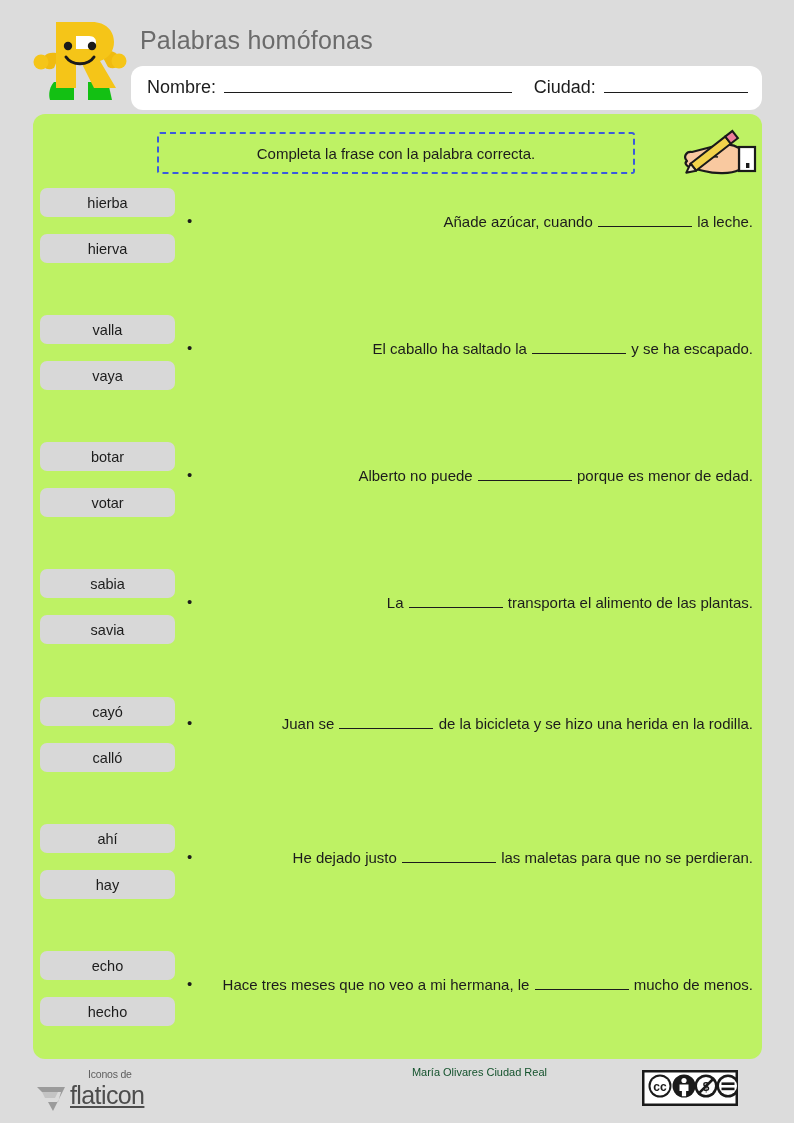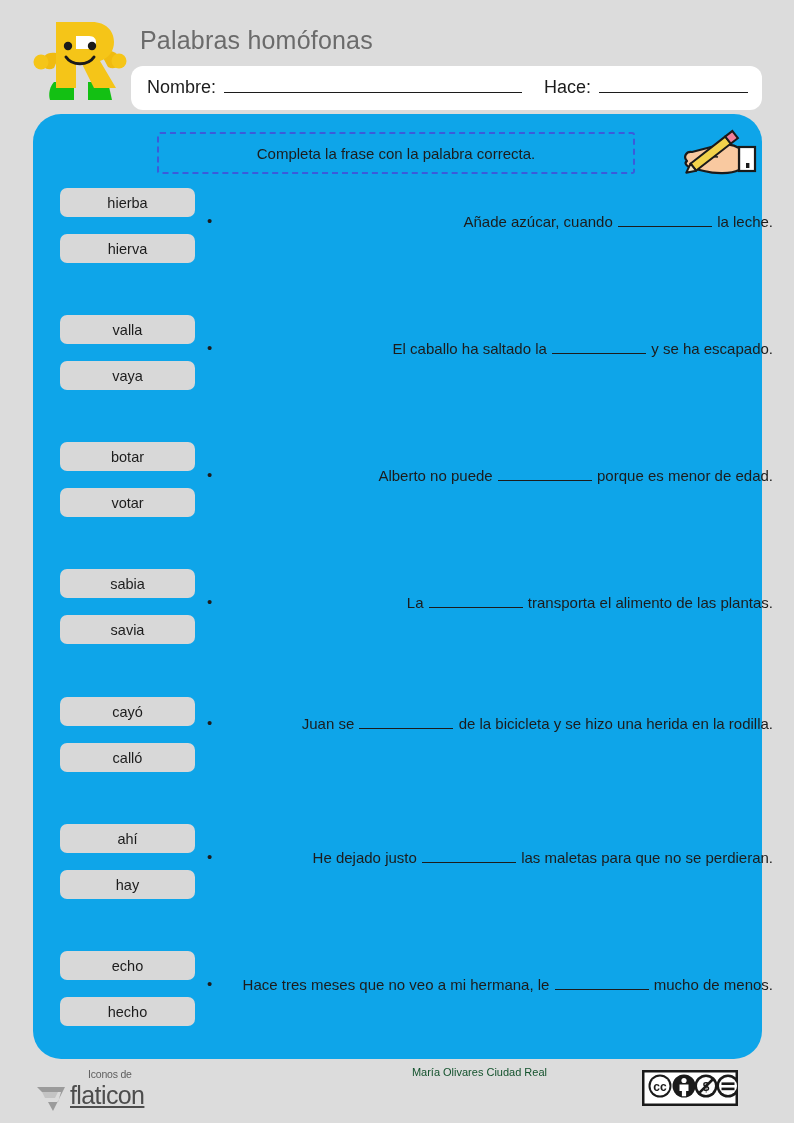--- a/index.html
+++ b/index.html
@@ -70,22 +70,22 @@
   .rule-fecha  { width: 150px; margin-left: 8px; }
   .gap-mid { width: 16px; display:inline-block; }
 
   
   .sheet {
     position: absolute;
     left: 33px;
     top: 114px;
     width: 729px;
     height: 945px;
-    background: #0ea5e9;
-    border-radius: 28px;
+    background: #bef264;
+    border-radius: 12px;
   }
 
   
   .instr-box {
     position: absolute;
     left: 124px;
     top: 18px;
     width: 478px;
     height: 42px;
     border: 2px dashed #3b5bdb;
@@ -110,21 +110,20 @@
   
   .rows {
     position: absolute;
     left: 0;
     top: 74px;
     width: 729px;
   }
   .row {
     position: relative;
     width: 729px;
-    margin-left: 20px;
   }
   .chips {
     position: absolute;
     left: 7px;
     top: 0;
     width: 135px;
   }
   .chip {
     width: 135px;
     height: 29px;
@@ -271,21 +270,21 @@
     </svg>
   </div>
 
   <div class="page-title">Palabras homófonas</div>
 
   <div class="namebar">
     <div class="namebar-inner">
       <span class="nb-label">Nombre:</span>
       <span class="nb-rule rule-nombre"></span>
       <span class="gap-mid"></span>
-      <span class="nb-label">Hace:</span>
+      <span class="nb-label">Ciudad:</span>
       <span class="nb-rule rule-fecha"></span>
     </div>
   </div>
 </div>
 
 <div class="sheet">
 
   <div class="instr-box">
     <span class="instr-text">Completa la frase con la palabra correcta.</span>
   </div>

